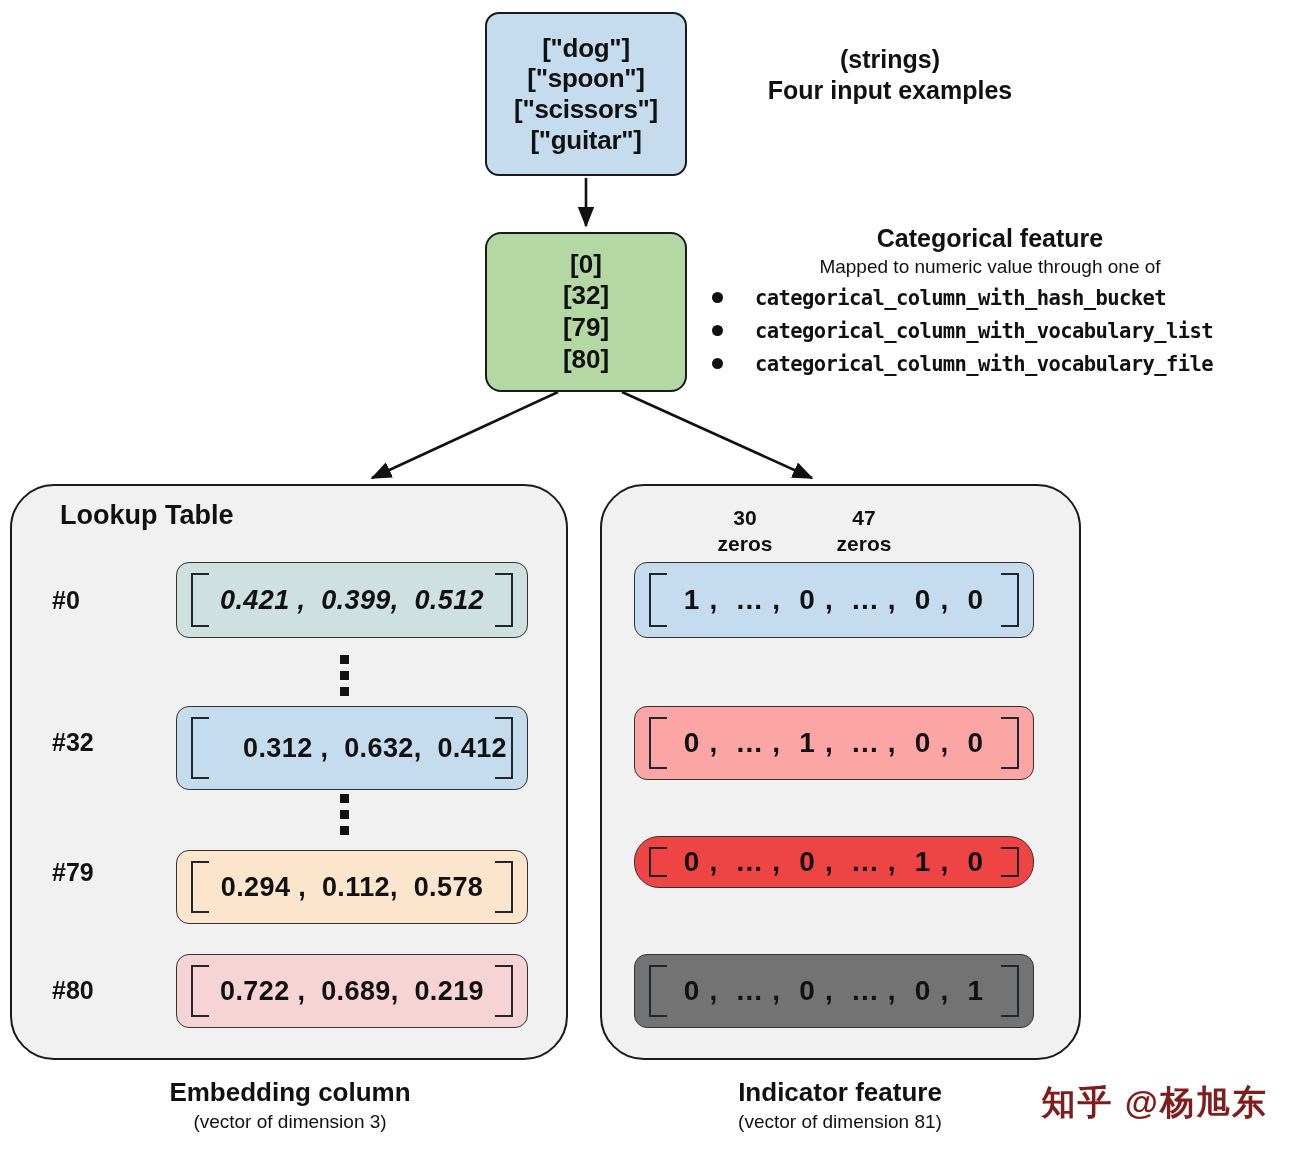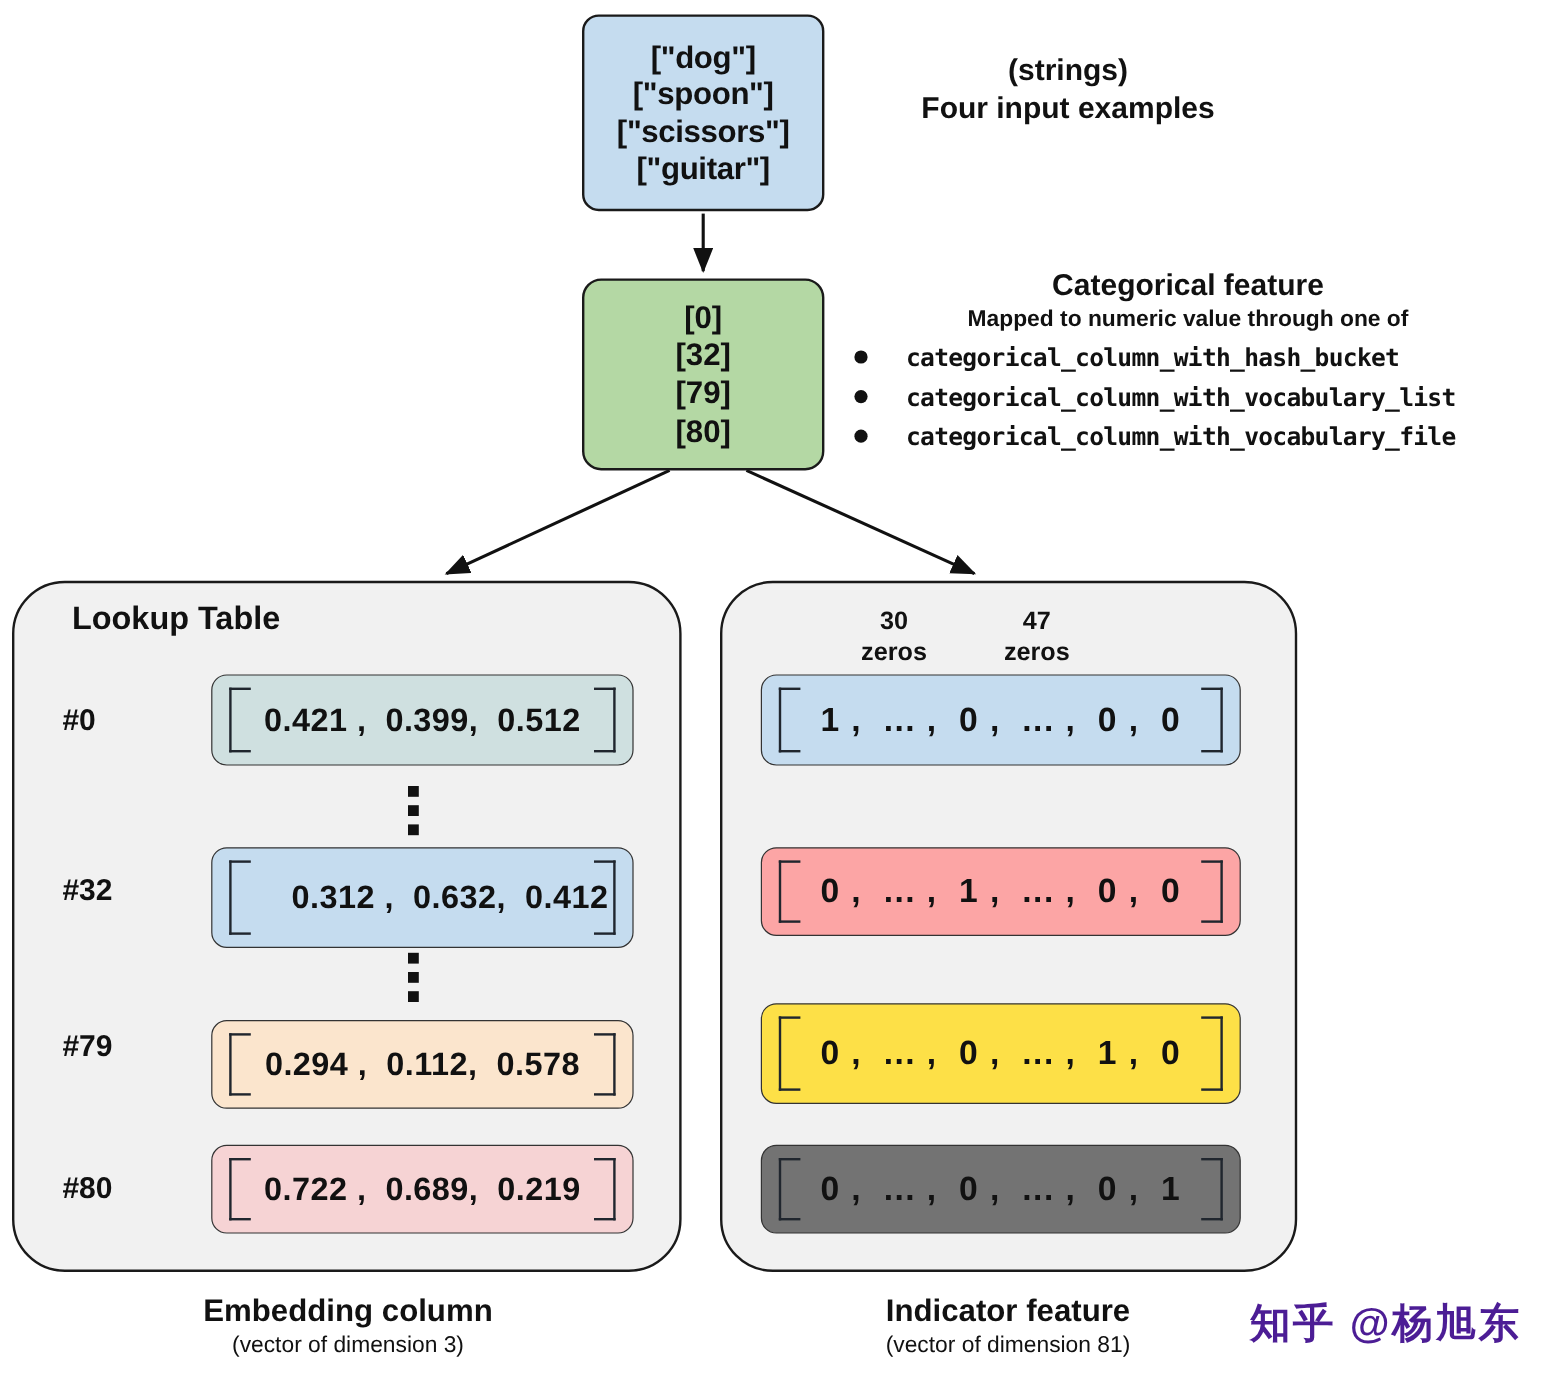--- a/index.html
+++ b/index.html
@@ -37,21 +37,21 @@
   .note-top{
     position:absolute;left:735px;top:44px;width:310px;text-align:center;
     font-weight:bold;font-size:25px;line-height:1.25;
   }
   .note-cat-title{
     position:absolute;left:740px;top:224px;width:500px;text-align:center;
     font-weight:bold;font-size:25px;
   }
   .note-cat-sub{
     position:absolute;left:700px;top:256px;width:580px;text-align:center;
-    font-weight:bold;font-size:19px;
+    font-weight:normal;font-size:19px;
   }
   .bullets{position:absolute;left:712px;top:282px;width:578px;}
   .bullet-row{display:flex;align-items:center;height:31px;margin-bottom:2px;}
   .bullet-dot{
     width:11px;height:11px;border-radius:50%;background:#111;
     flex:0 0 auto;margin-right:32px;
   }
   .bullet-txt{
     font-family:"DejaVu Sans Mono","Liberation Mono",monospace;
     font-weight:bold;font-size:20.5px;letter-spacing:-0.6px;white-space:nowrap;
@@ -100,21 +100,21 @@
     position:absolute;text-align:center;font-weight:bold;font-size:21px;line-height:1.25;width:90px;
   }
 
   .caption{
     position:absolute;text-align:center;font-weight:bold;font-size:26px;line-height:1.3;
   }
   .caption .sub{font-weight:normal;font-size:19px;}
 
   .watermark{
     position:absolute;right:22px;top:1080px;
-    font-size:34px;color:#4c1d95;font-weight:bold;letter-spacing:2px;
+    font-size:34px;color:#7f1d1d;font-weight:bold;letter-spacing:2px;
     white-space:nowrap;
   }
 </style>
 </head>
 <body>
 
 <div class="stage">
 
   <svg class="wires" viewBox="0 0 1290 1158">
     <defs>
@@ -182,21 +182,21 @@
     <div class="bullet-row">
       <span class="bullet-dot"></span>
       <span class="bullet-txt">categorical_column_with_vocabulary_file</span>
     </div>
   </div>
 
   <div class="panel" id="panel-lookup"></div>
   <div class="panel-title">Lookup Table</div>
 
   <div class="idx-label" style="left:52px;top:586px;">#0</div>
-  <div class="vrow" id="lk0" style="left:176px;top:562px;width:352px;height:76px;background:#cfe0e0;">
+  <div class="vrow" id="lk0" style="left:176px;top:562px;width:352px;height:76px;background:#cfe0e0;font-style:italic;">
     <span class="brk l"></span>
     <span class="vals">0.421 ,  0.399,  0.512</span>
     <span class="brk r"></span>
   </div>
 
   <div class="dots" style="left:339px;top:655px;">
     <i></i>
       <i></i>
       <i></i>
   </div>
@@ -249,21 +249,21 @@
     <span class="vals">1 ,  ... ,  0 ,  ... ,  0 ,  0</span>
     <span class="brk r"></span>
   </div>
 
   <div class="vrow ind" style="left:634px;top:706px;width:400px;height:74px;background:#fca5a5;">
     <span class="brk l"></span>
     <span class="vals">0 ,  ... ,  1 ,  ... ,  0 ,  0</span>
     <span class="brk r"></span>
   </div>
 
-  <div class="vrow ind" style="left:634px;top:836px;width:400px;height:84px;background:#fde047;">
+  <div class="vrow ind" style="left:634px;top:836px;width:400px;height:52px;background:#ef4444;border-radius:25px;">
     <span class="brk l"></span>
     <span class="vals">0 ,  ... ,  0 ,  ... ,  1 ,  0</span>
     <span class="brk r"></span>
   </div>
 
   <div class="vrow ind" style="left:634px;top:954px;width:400px;height:74px;background:#737373;align-items:center;">
     <span class="brk l"></span>
     <span class="vals">0 ,  ... ,  0 ,  ... ,  0 ,  1</span>
     <span class="brk r"></span>
   </div>

